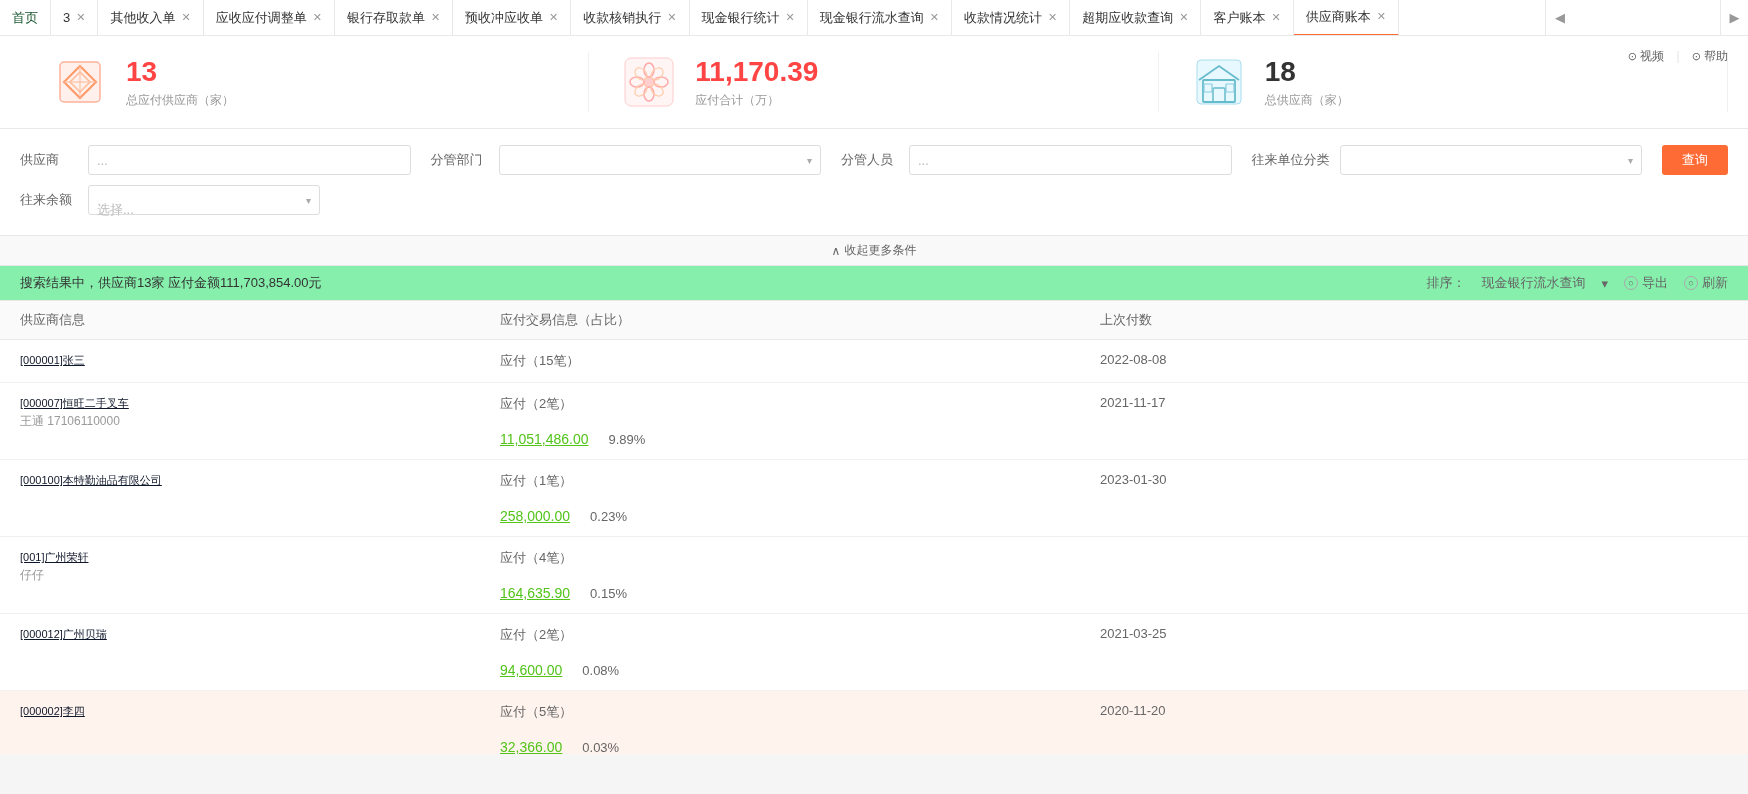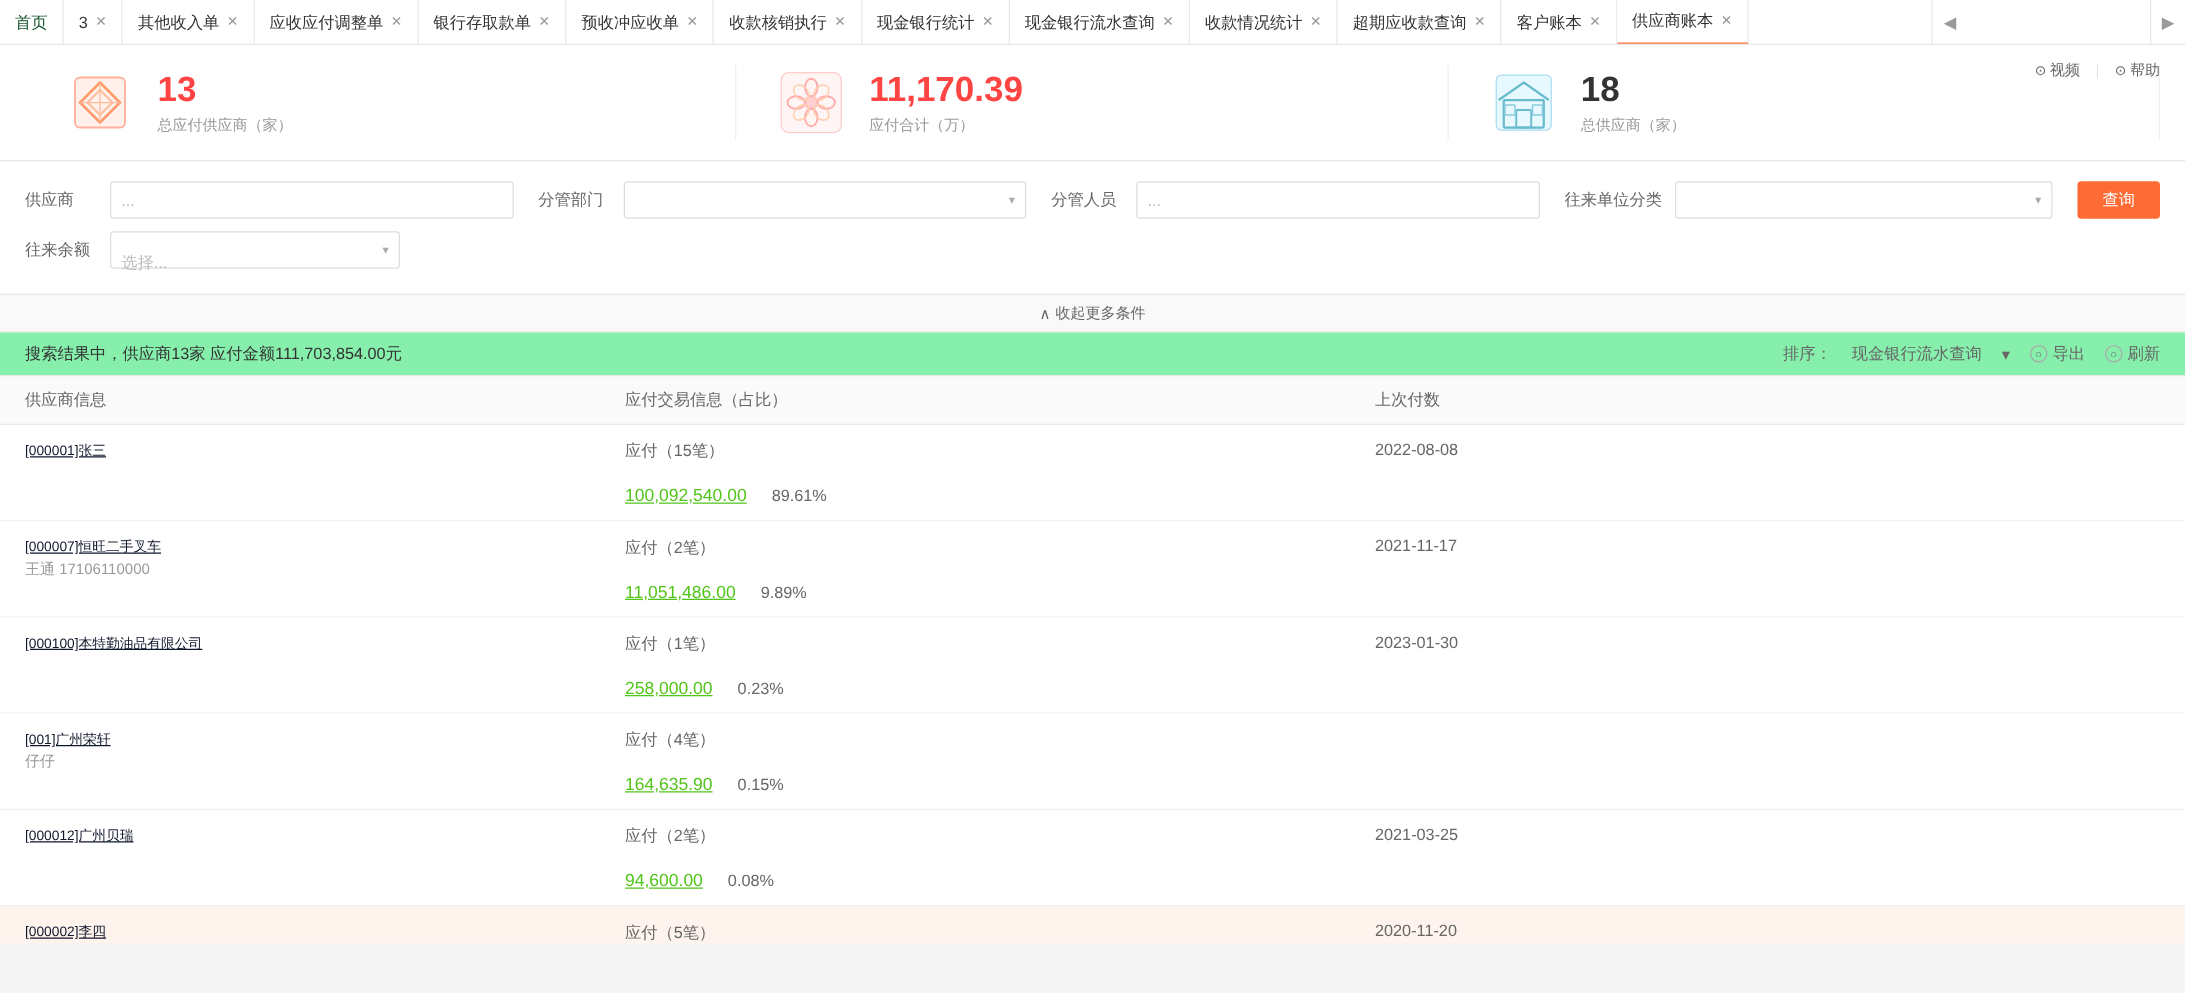--- a/index.html
+++ b/index.html
@@ -316,24 +316,20 @@
 
   <div class="table-row">
     <div class="col-supplier">
       <div>
         <span class="supplier-link">[000001]张三</span>
       </div>
     </div>
     <div class="col-transaction">
       <div class="transaction-info">
         <span class="transaction-label">应付（15笔）</span>
-        <div class="transaction-row">
-          <span class="transaction-amount">100,092,540.00</span>
-          <span class="transaction-percent">89.61%</span>
-        </div>
       </div>
     </div>
     <div class="col-lastpay">
       <span class="last-pay-date">2022-08-08</span>
     </div>
   </div>
 
   <div class="table-row">
     <div class="col-supplier">
       <div>

